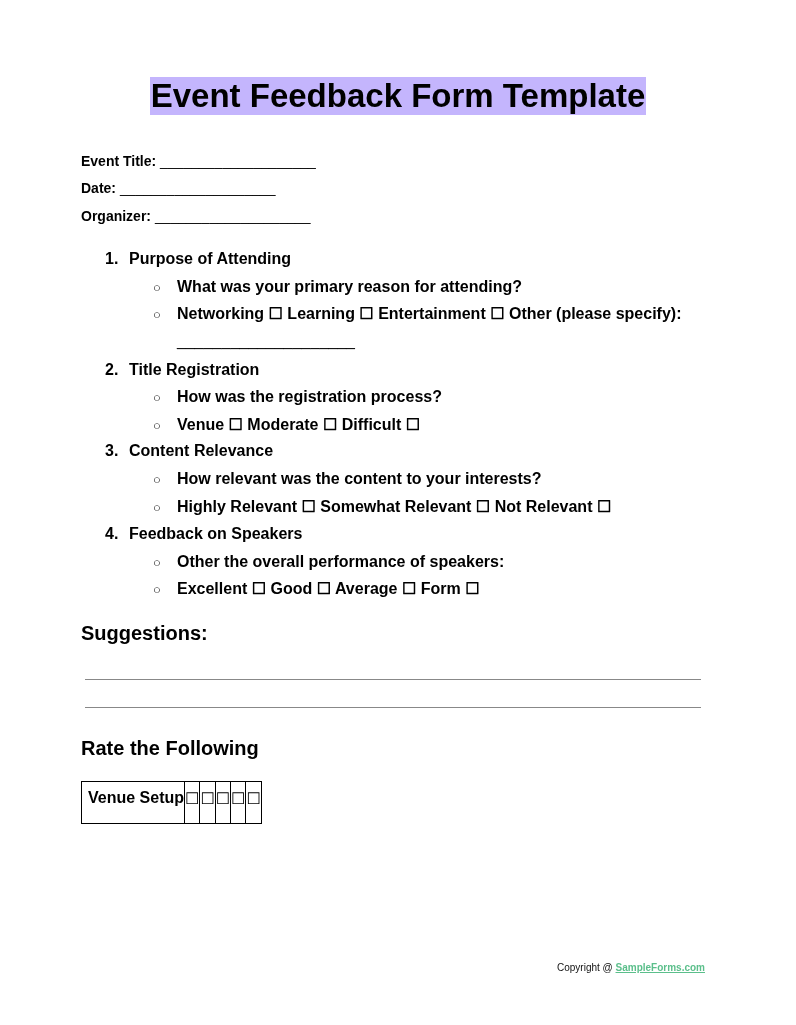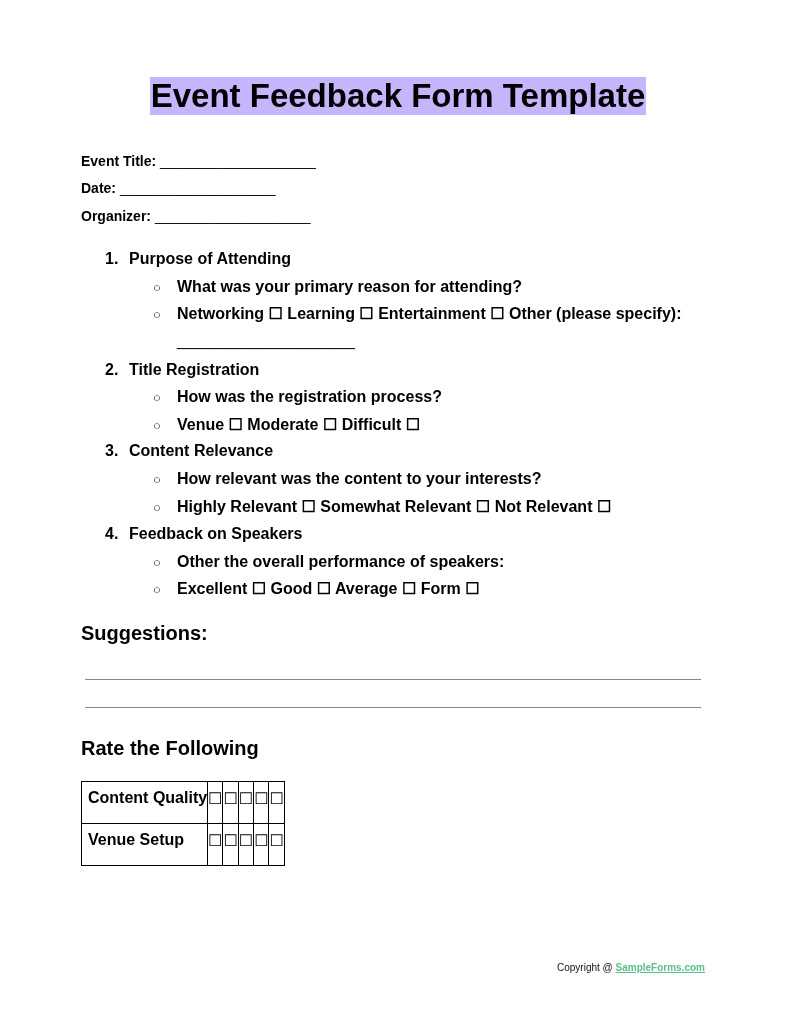--- a/index.html
+++ b/index.html
@@ -90,28 +90,20 @@
 
 <div class="section-label" style="top:623px">Suggestions:</div>
 <div class="rule" style="top:679px"></div>
 <div class="rule" style="top:707px"></div>
 
 <div class="section-label" style="top:738px">Rate the Following</div>
 
 <table class="rating">
   <tbody>
   <tr>
-    <td class="cat">Content Quality</td>
-    <td class="box">☐</td>
-    <td class="box">☐</td>
-    <td class="box">☐</td>
-    <td class="box">☐</td>
-    <td class="box">☐</td>
-  </tr>
-  <tr>
     <td class="cat">Venue Setup</td>
     <td class="box">☐</td>
     <td class="box">☐</td>
     <td class="box">☐</td>
     <td class="box">☐</td>
     <td class="box">☐</td>
   </tr>
 </tbody>
   </table>
 

